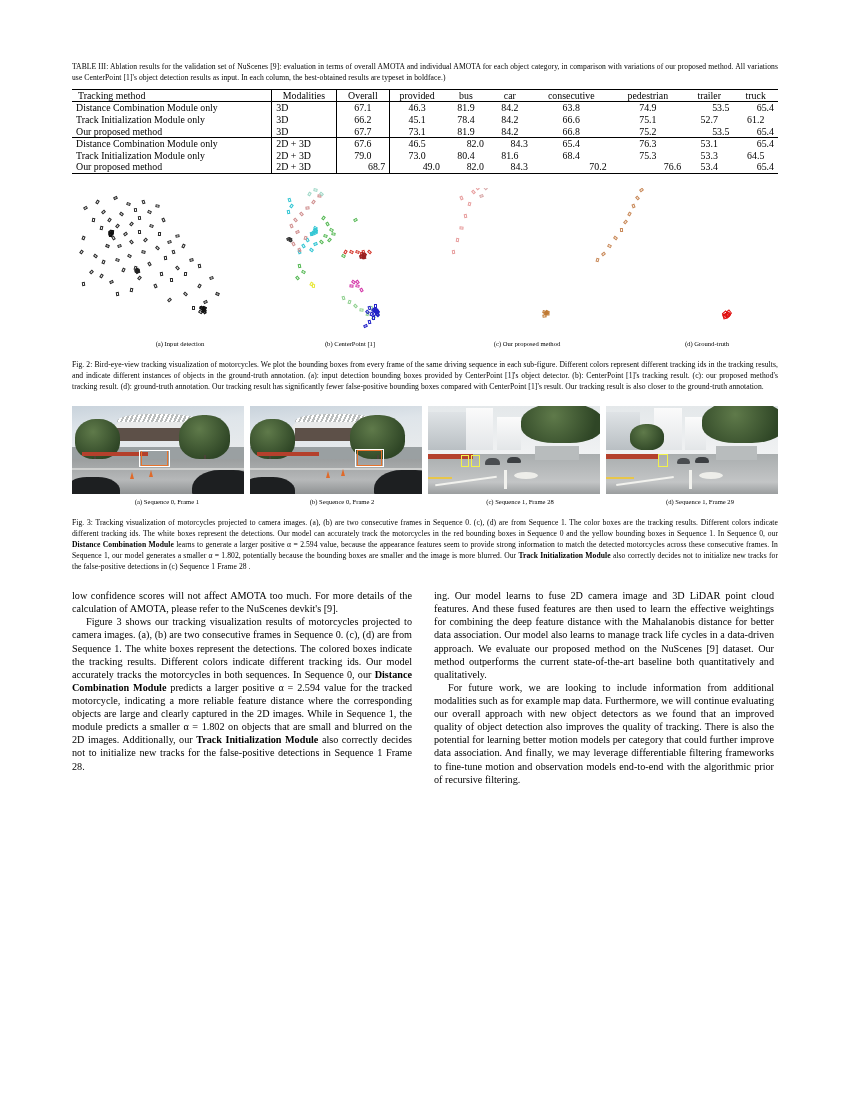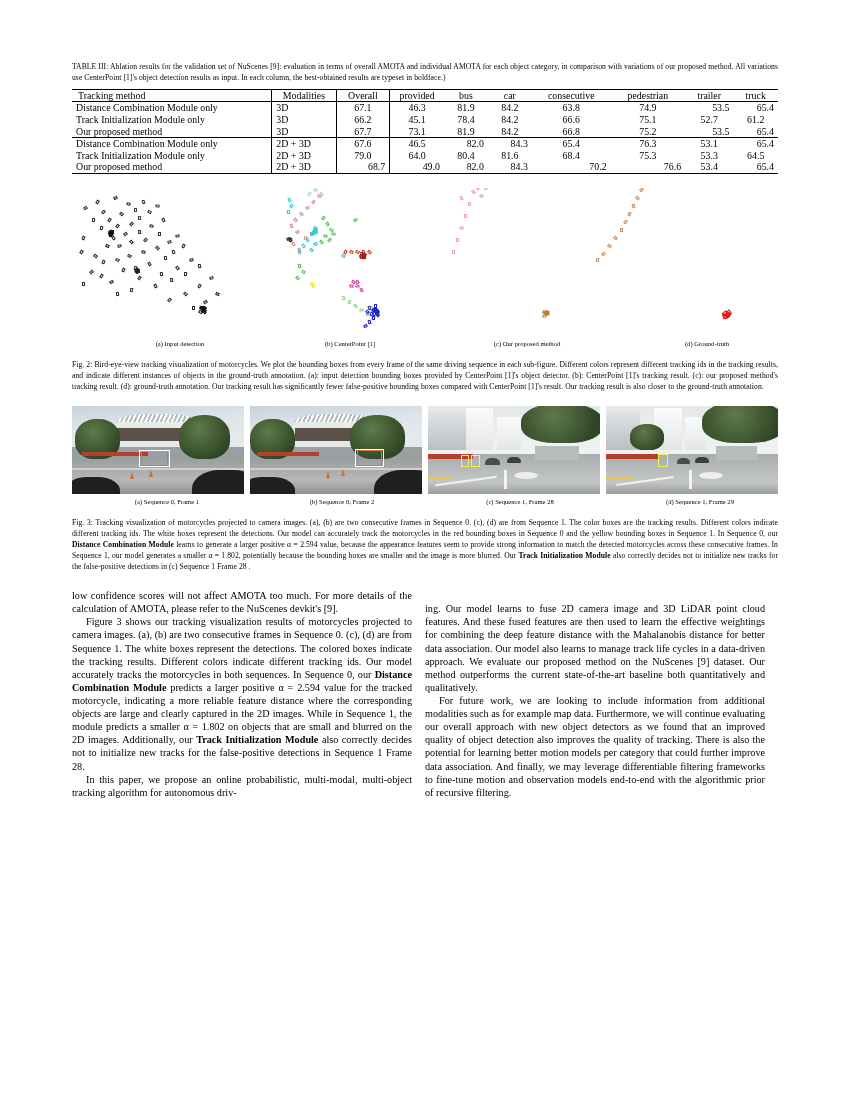--- a/index.html
+++ b/index.html
@@ -189,23 +189,22 @@
     position: relative;
     height: 13px;
     width: 706px;
     margin-top: 4px;
   }
 
   
   .body-cols {
     margin-top: 16px;
     display: flex;
-    gap: 13px;
+    gap: 22px;
     width: 706px;
-    align-items: flex-end;
   }
   .col {
     width: 340px;
     font-size: 10.2px;
     line-height: 1.285;
     text-align: justify;
   }
   .col p {
     margin: 0;
     text-indent: 14px;
@@ -294,21 +293,21 @@
         <td class="num">65.4</td>
         <td class="num">76.3</td>
         <td class="num">53.1</td>
         <td class="num bold">65.4</td>
       </tr>
 
       <tr>
         <td class="method">Track Initialization Module only</td>
         <td class="modal vl">2D + 3D</td>
         <td class="num vl">79.0</td>
-        <td class="num vl">64.0</td>
+        <td class="num vl">73.0</td>
         <td class="num">80.4</td>
         <td class="num">81.6</td>
         <td class="num">68.4</td>
         <td class="num">75.3</td>
         <td class="num">53.3</td>
         <td class="num">64.5</td>
       </tr>
 
       <tr class="rule-bot">
         <td class="method">Our proposed method</td>
@@ -646,21 +645,20 @@
     <div class="subcap" style="left:558px;width:140px;">(d) Sequence 1, Frame 29</div>
   </div>
 
   <div class="fig-caption"><span>Fig. 3: Tracking visualization of motorcycles projected to camera images. (a), (b) are two consecutive frames in Sequence 0. (c), (d) are from Sequence 1. The color boxes are the tracking results. Different colors indicate different tracking ids. The white boxes represent the detections. Our model can accurately track the motorcycles in the red bounding boxes in Sequence 0 and the yellow bounding boxes in Sequence 1. In Sequence 0, our </span><b>Distance Combination Module</b><span> learns to generate a larger positive α = 2.594 value, because the appearance features seem to provide strong information to match the detected motorcycles across these consecutive frames. In Sequence 1, our model generates a smaller α = 1.802, potentially because the bounding boxes are smaller and the image is more blurred. Our </span><b>Track Initialization Module</b><span> also correctly decides not to initialize new tracks for the false-positive detections in (c) Sequence 1 Frame 28 .</span></div>
 
   <div class="body-cols">
 
     <div class="col">
       <p class="noindent">low confidence scores will not affect AMOTA too much. For more details of the calculation of AMOTA, please refer to the NuScenes devkit's [9].</p>
       <p><span>Figure  3 shows our tracking visualization results of motorcycles projected to camera images. (a), (b) are two consecutive frames in Sequence 0. (c), (d) are from Sequence 1. The white boxes represent the detections. The colored boxes indicate the tracking results. Different colors indicate different tracking ids. Our model accurately tracks the motorcycles in both sequences. In Sequence 0, our </span><b>Distance Combination Module</b><span> predicts a larger positive α = 2.594 value for the tracked motorcycle, indicating a more reliable feature distance where the corresponding objects are large and clearly captured in the 2D images. While in Sequence 1, the module predicts a smaller α = 1.802 on objects that are small and blurred on the 2D images. Additionally, our </span><b>Track Initialization Module</b><span> also correctly decides not to initialize new tracks for the false-positive detections in Sequence 1 Frame 28.</span></p>
-      <p>In this paper, we propose an online probabilistic, multi-modal, multi-object tracking algorithm for autonomous driv-</p>
     </div>
 
     <div class="col">
       <p class="noindent">ing. Our model learns to fuse 2D camera image and 3D LiDAR point cloud features. And these fused features are then used to learn the effective weightings for combining the deep feature distance with the Mahalanobis distance for better data association. Our model also learns to manage track life cycles in a data-driven approach. We evaluate our proposed method on the NuScenes [9] dataset. Our method outperforms the current state-of-the-art baseline both quantitatively and qualitatively.</p>
       <p>For future work, we are looking to include information from additional modalities such as for example map data. Furthermore, we will continue evaluating our overall approach with new object detectors as we found that an improved quality of object detection also improves the quality of tracking. There is also the potential for learning better motion models per category that could further improve data association. And finally, we may leverage differentiable filtering frameworks to fine-tune motion and observation models end-to-end with the algorithmic prior of recursive filtering.</p>
     </div>
 
   </div>
 
 </div>

